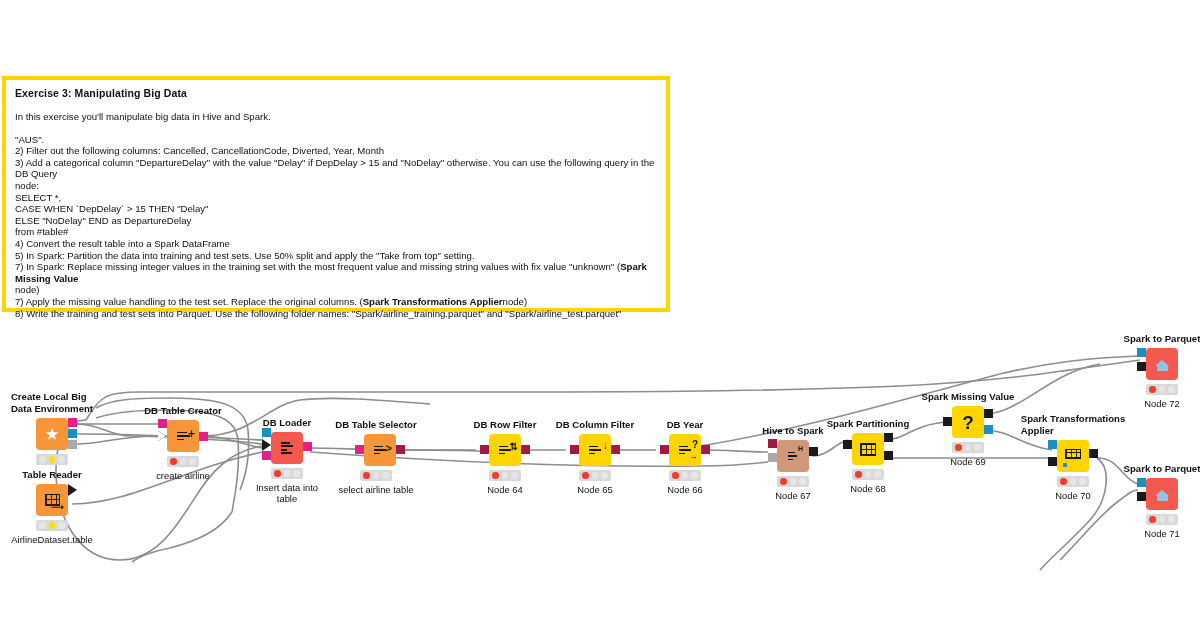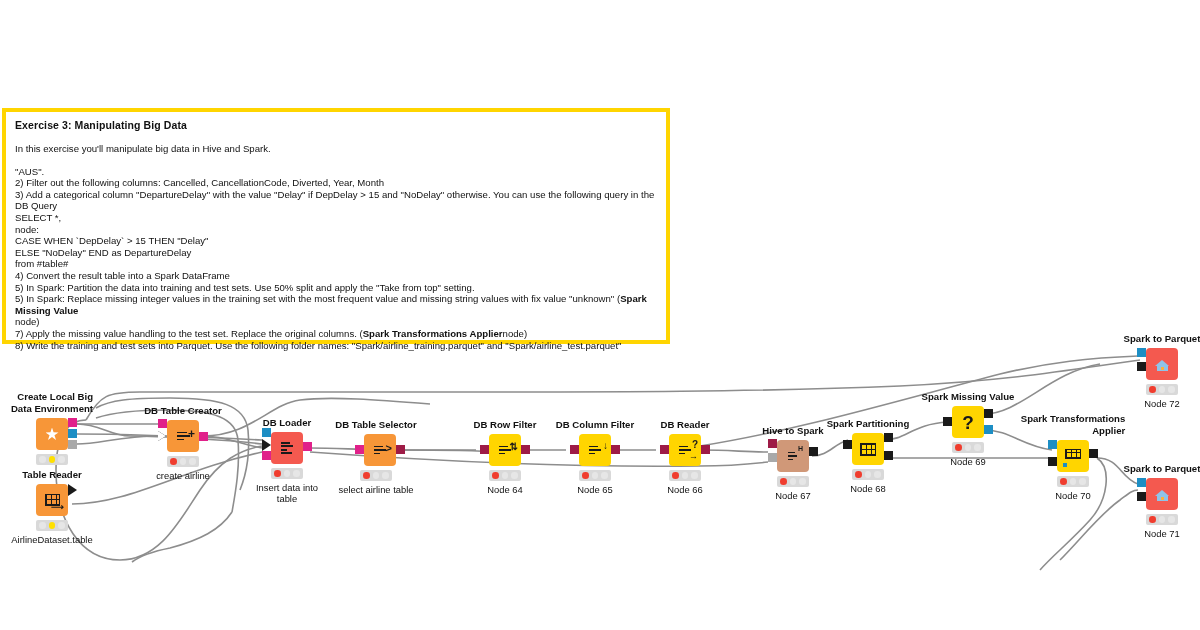--- a/index.html
+++ b/index.html
@@ -15,21 +15,20 @@
   
   #annotation{
     position:absolute;
     left:2px;top:76px;
     width:668px;height:236px;
     box-sizing:border-box;
     border:4px solid #FFD500;
     background:#ffffff;
     padding:7px 9px 0 9px;
     z-index:4;
-    margin-top:32px;
   }
   #annotation .atitle{
     font-size:10.5px;font-weight:bold;color:#111;
     letter-spacing:.1px;line-height:13px;margin-bottom:11px;
   }
   #annotation .aline{
     font-size:9.6px;color:#111;line-height:11.6px;
     white-space:pre-wrap;
   }
   #annotation .spacer{height:11px;}
@@ -38,21 +37,21 @@
   
   #wires{position:absolute;left:0;top:0;width:1200px;height:630px;z-index:1;}
   #wires path{fill:none;stroke:#8d8d8d;stroke-width:1.6;}
 
   
   .node{position:absolute;z-index:3;}
   .node .caption{
     position:absolute;left:50%;transform:translateX(-50%);
     bottom:100%;margin-bottom:4px;
     font-size:9.6px;font-weight:bold;color:#111;
-    text-align:right;white-space:pre;line-height:11.4px;
+    text-align:left;white-space:pre;line-height:11.4px;
   }
   .node .body{
     position:relative;width:32px;height:32px;border-radius:4px;
     margin:0 auto;
   }
   .node .glyph{
     position:absolute;inset:0;display:flex;align-items:center;
     justify-content:center;font-size:15px;font-weight:bold;color:#1a1a1a;
     line-height:1;
   }
@@ -119,28 +118,28 @@
 
 <div id="canvas">
 
   <div id="annotation">
     <div class="atitle">Exercise 3: Manipulating Big Data</div>
     <div class="aline">In this exercise you'll manipulate big data in Hive and Spark.</div>
     <div class="spacer"></div>
     <div class="aline">"AUS".</div>
     <div class="aline">2) Filter out the following columns: Cancelled, CancellationCode, Diverted, Year, Month</div>
     <div class="aline">3) Add a categorical column "DepartureDelay" with the value "Delay" if DepDelay &gt; 15 and "NoDelay" otherwise. You can use the following query in the DB Query</div>
+    <div class="aline">node:</div>
     <div class="aline">SELECT *,</div>
-    <div class="aline">node:</div>
     <div class="aline">CASE WHEN `DepDelay` &gt; 15 THEN "Delay"</div>
     <div class="aline">ELSE "NoDelay" END as DepartureDelay</div>
     <div class="aline">from #table#</div>
     <div class="aline">4) Convert the result table into a Spark DataFrame</div>
     <div class="aline">5) In Spark: Partition the data into training and test sets. Use 50% split and apply the "Take from top" setting.</div>
-    <div class="aline"><span>5) In Spark: Replace missing integer values in the training set with the most frequent value and missing string values with fix value "unknown" (</span><span class="nodemark">Spark Missing Value</span></div>
+    <div class="aline"><span>7) In Spark: Replace missing integer values in the training set with the most frequent value and missing string values with fix value "unknown" (</span><span class="nodemark">Spark Missing Value</span></div>
     <div class="aline">node)</div>
     <div class="aline"><span>7) Apply the missing value handling to the test set. Replace the original columns. (</span><span class="nodemark">Spark Transformations Applier</span><span>node)</span></div>
     <div class="aline">8) Write the training and test sets into Parquet. Use the following folder names: "Spark/airline_training.parquet" and "Spark/airline_test.parquet"</div>
   </div>
 
   <svg id="wires" viewBox="0 0 1200 630">
 
     <path d="M77,424 L158,424"></path>
 
     <path d="M77,424 C100,424 110,436 130,436 C160,436 230,440 262,444"></path>
@@ -338,21 +337,21 @@
     </div>
     <div class="status">
       <i class="red"></i>
         <i></i>
         <i></i>
     </div>
     <div class="sublabel">Node 65</div>
   </div>
 
   <div class="node" style="left:669px;top:434px;width:32px;">
-    <div class="caption">DB Reader</div>
+    <div class="caption">DB Year</div>
     <div class="body" style="background:#FFD500;">
       <div class="glyph">
         <span class="lines3">
             <span style="width:9px"></span>
             <span style="width:12px"></span>
             <span style="width:6px"></span>
           </span>
         <span style="position:absolute;right:3px;top:6px;font-size:10px;font-weight:bold;">?</span>
         <span style="position:absolute;right:3px;bottom:5px;font-size:9px;font-weight:bold;">→</span>
       </div>

